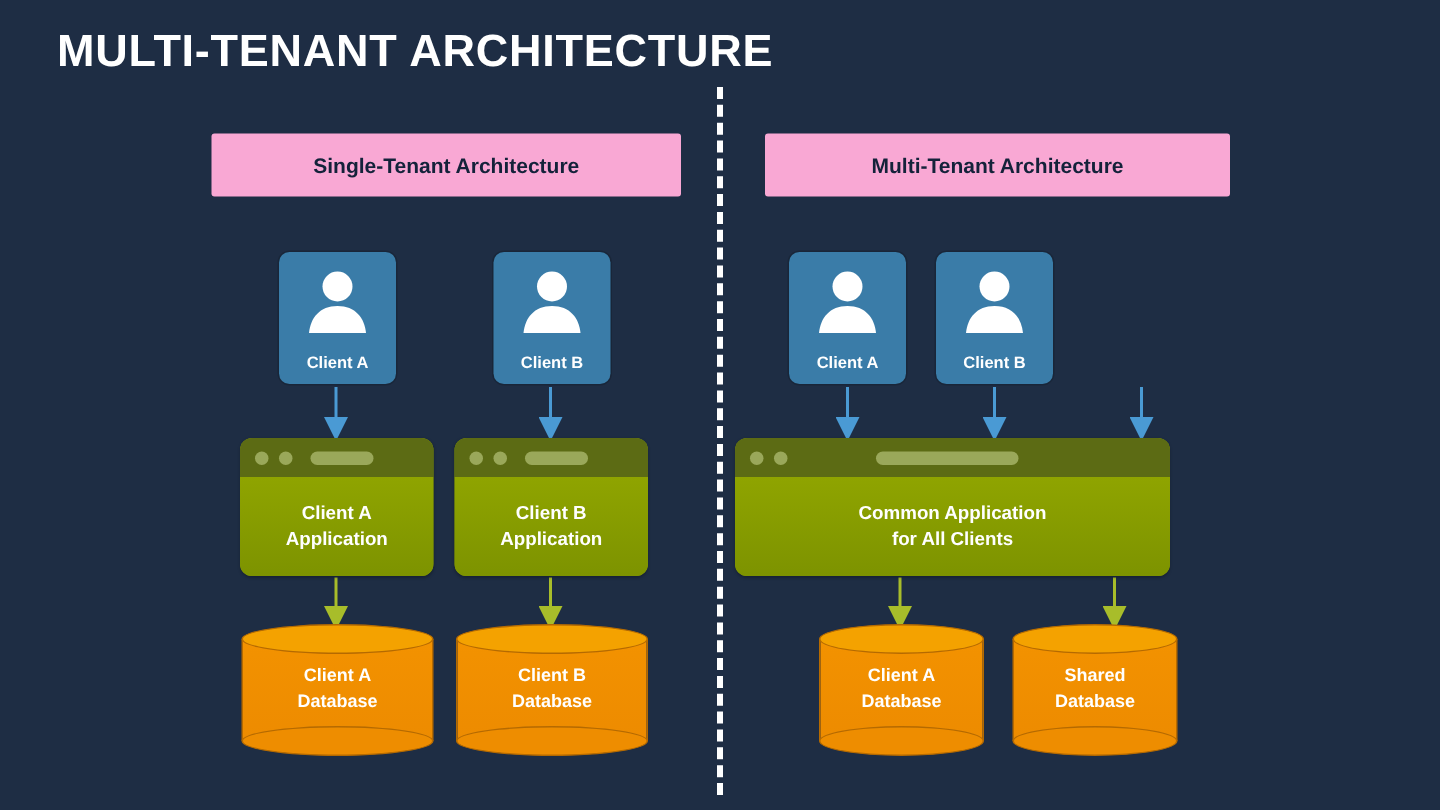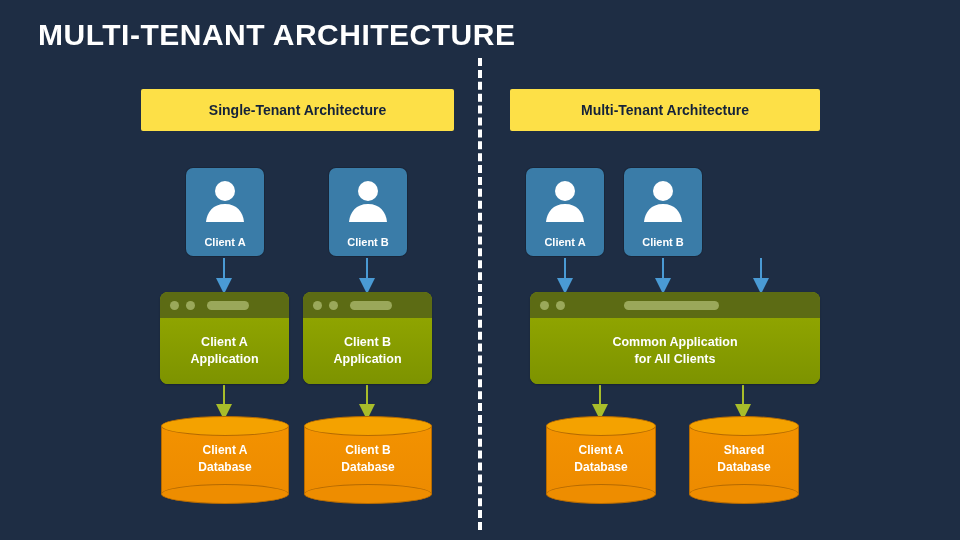--- a/index.html
+++ b/index.html
@@ -25,21 +25,21 @@
     width:0; height:472px;
     border-left:4px dashed #ffffff;
   }
   .panel{ position:absolute; top:0; }
   .panel-left{ left:0; width:478px; height:540px;}
   .panel-right{ left:482px; width:478px; height:540px;}
 
   .section-header{
     position:absolute;
     height:42px;
-    background:#fde047;
+    background:#f9a8d4;
     color:#14223a;
     font-weight:bold;
     font-size:14px;
     display:flex;
     align-items:center;
     justify-content:center;
     border-radius:2px;
   }
   .hdr-left{ left:141px; top:89px; width:313px; }
   .hdr-right{ left:510px; top:89px; width:310px; }
@@ -252,21 +252,21 @@
 
   <div class="client" style="left:624px; top:168px;">
     <svg class="avatar" viewBox="0 0 46 48">
       <circle cx="23" cy="13" r="10" fill="#ffffff"></circle>
       <path d="M23 26 C11 26 5 34 4 44 L42 44 C41 34 35 26 23 26 Z" fill="#ffffff"></path>
     </svg>
     <span class="clabel">Client B</span>
   </div>
 
 
-  <div class="app" style="left:530px; top:292px; width:290px; height:92px;">
+  <div class="app" style="left:490px; top:292px; width:290px; height:92px;">
     <div class="bar">
       <span class="dot"></span>
       <span class="dot"></span>
       <span class="pill" style="width:95px;margin-left:52px;"></span>
     </div>
     <div class="body">
       <span><span>Common Application</span><br>
       <span>for All Clients</span></span>
     </div>
   </div>
@@ -274,21 +274,21 @@
   <div class="db db-small" style="left:546px; top:416px;">
     <div class="mid"></div>
     <div class="bot"></div>
     <div class="top"></div>
     <div class="dblabel">
       <span>Client A</span><br>
       <span>Database</span>
     </div>
   </div>
 
-  <div class="db db-small" style="left:689px; top:416px;text-decoration:underline;">
+  <div class="db db-small" style="left:675px; top:416px;text-decoration:underline;">
     <div class="mid"></div>
     <div class="bot"></div>
     <div class="top"></div>
     <div class="dblabel">
       <span>Shared</span><br>
       <span>Database</span>
     </div>
   </div>
 </div>
 

